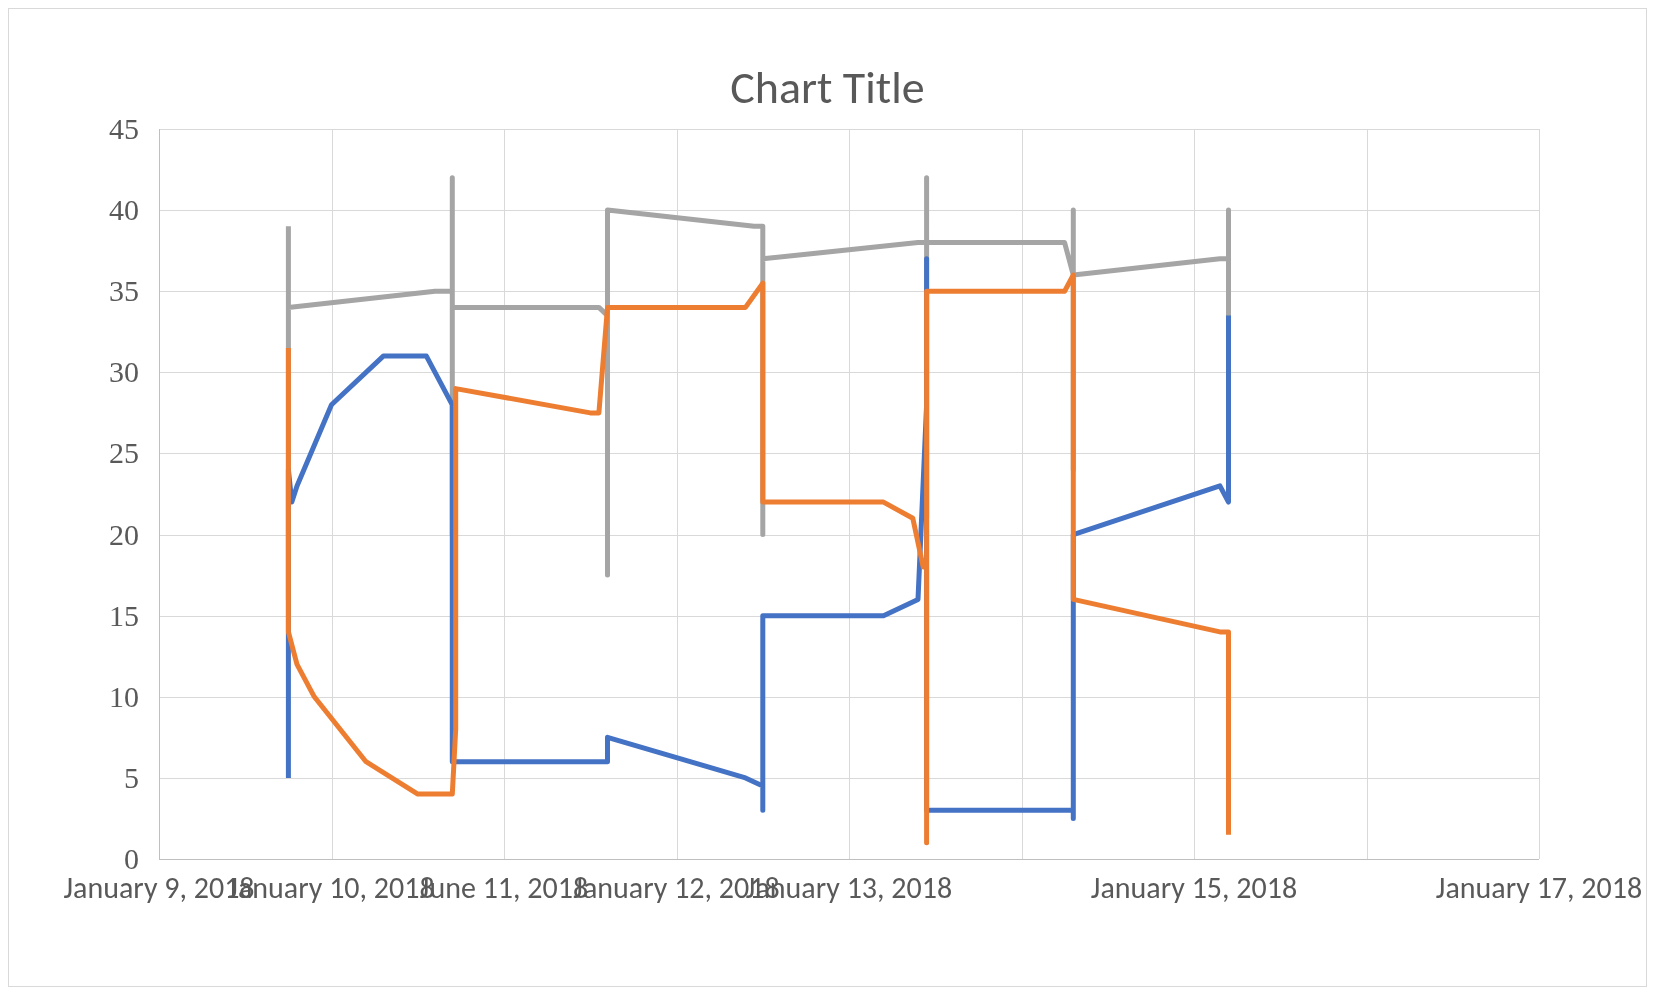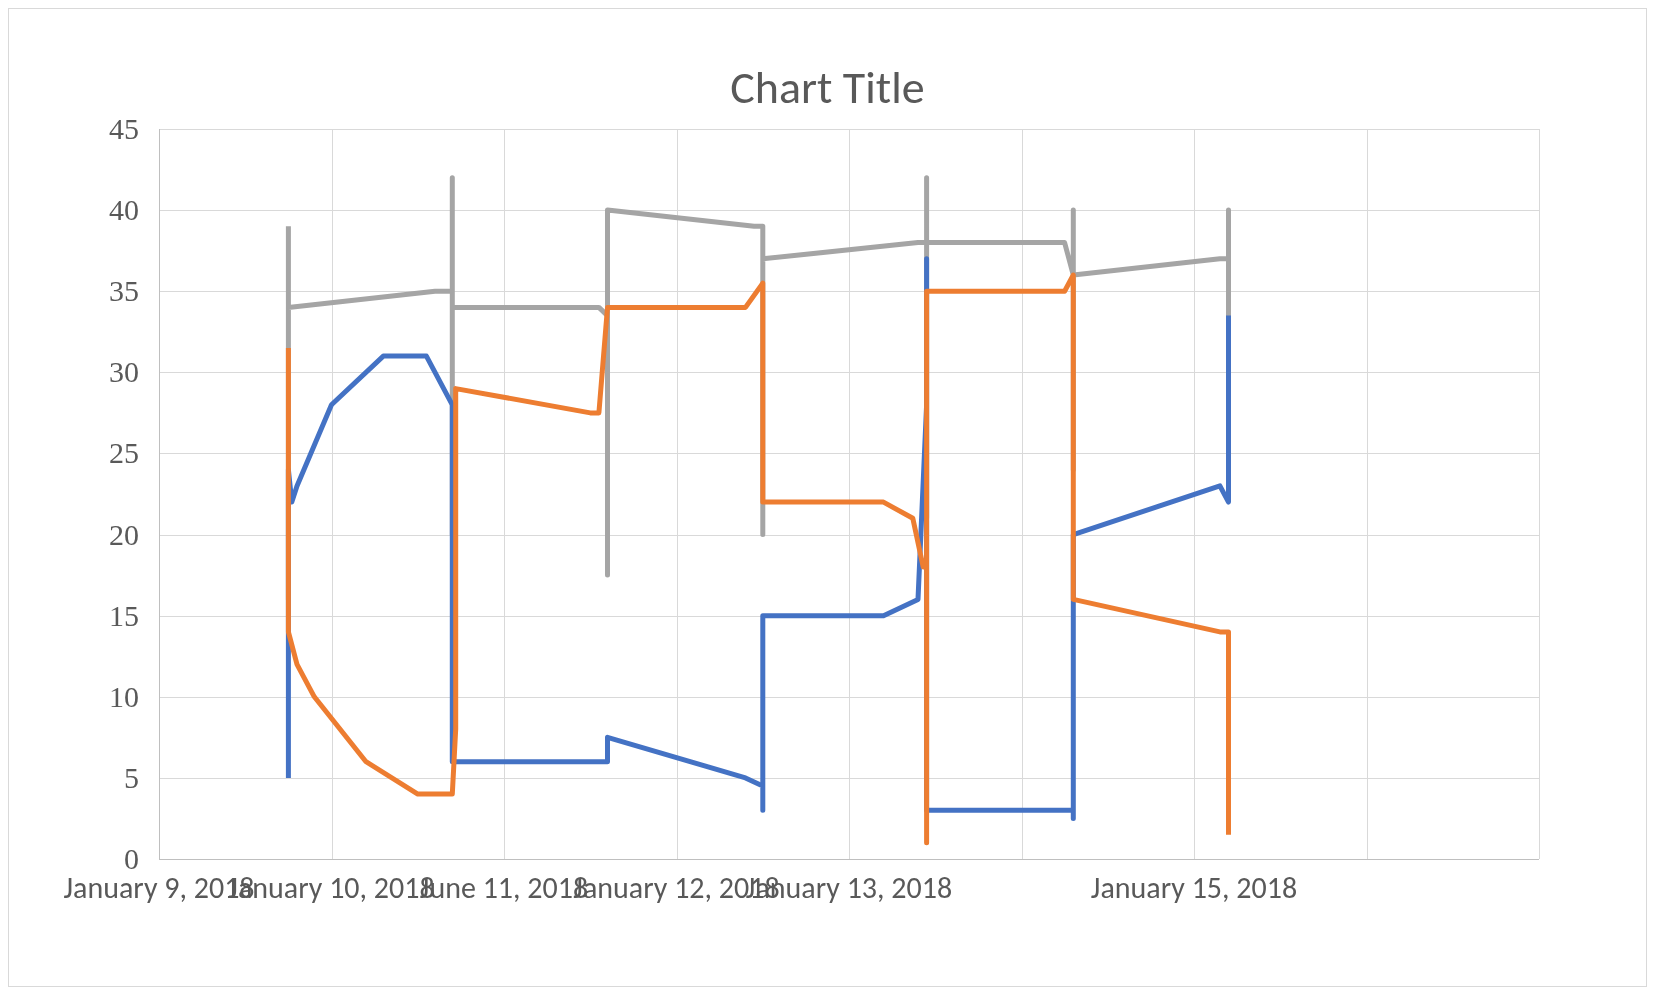--- a/index.html
+++ b/index.html
@@ -115,20 +115,21 @@
     <div class="y-tick-label" style="top:162.2px">35</div>
     <div class="y-tick-label" style="top:81.1px">40</div>
     <div class="y-tick-label" style="top:0px">45</div>
 
     <div class="x-tick-label" style="left:0px">January 9, 2018</div>
     <div class="x-tick-label" style="left:172.5px">January 10, 2018</div>
     <div class="x-tick-label" style="left:345px">June 11, 2018</div>
     <div class="x-tick-label" style="left:517.5px">January 12, 2018</div>
     <div class="x-tick-label" style="left:690px">January 13, 2018</div>
     <div class="x-tick-label" style="left:1035px">January 15, 2018</div>
+    <div class="x-tick-label" style="left:1380px">January 17, 2018</div>
 
     <svg class="lines" viewBox="0 0 1380 730">
       <path id="series-c-path" class="series-c" d="M129.4 97.3 L129.4 470.4 L129.4 178.4 L276.0 162.2 L293.3 162.2 L293.3 48.7 L293.3 405.6 L293.3 178.4 L439.9 178.4 L448.5 186.6 L448.5 446.1 L448.5 81.1 L595.1 97.3 L603.8 97.3 L603.8 405.6 L603.8 129.8 L759.0 113.6 L767.6 113.6 L767.6 389.3 L767.6 48.7 L767.6 113.6 L905.6 113.6 L914.3 146.0 L914.3 340.7 L914.3 81.1 L914.3 146.0 L1060.9 129.8 L1069.5 129.8 L1069.5 81.1 L1069.5 340.7"></path>
       <path id="series-a-path" class="series-a" d="M129.4 648.9 L129.4 340.7 L132.8 373.1 L138.0 356.9 L172.5 275.8 L224.3 227.1 L267.4 227.1 L293.3 275.8 L293.3 632.7 L431.3 632.7 L448.5 632.7 L448.5 608.3 L586.5 648.9 L603.8 657.0 L603.8 681.3 L603.8 486.7 L724.5 486.7 L759.0 470.4 L767.6 275.8 L767.6 129.8 L767.6 681.3 L914.3 681.3 L914.3 689.4 L914.3 405.6 L1060.9 356.9 L1069.5 373.1 L1069.5 186.6"></path>
       <path id="series-b-path" class="series-b" d="M129.4 219.0 L129.4 502.9 L138.0 535.3 L155.3 567.8 L207.0 632.7 L258.8 665.1 L293.3 665.1 L296.7 600.2 L296.7 259.6 L431.3 283.9 L439.9 283.9 L448.5 178.4 L586.5 178.4 L603.8 154.1 L603.8 373.1 L724.5 373.1 L753.8 389.3 L764.2 438.0 L767.6 438.0 L767.6 162.2 L767.6 713.8 L767.6 162.2 L905.6 162.2 L914.3 146.0 L914.3 470.4 L1060.9 502.9 L1069.5 502.9 L1069.5 705.7"></path>
     </svg>
 
   </div>
 </div>
 

